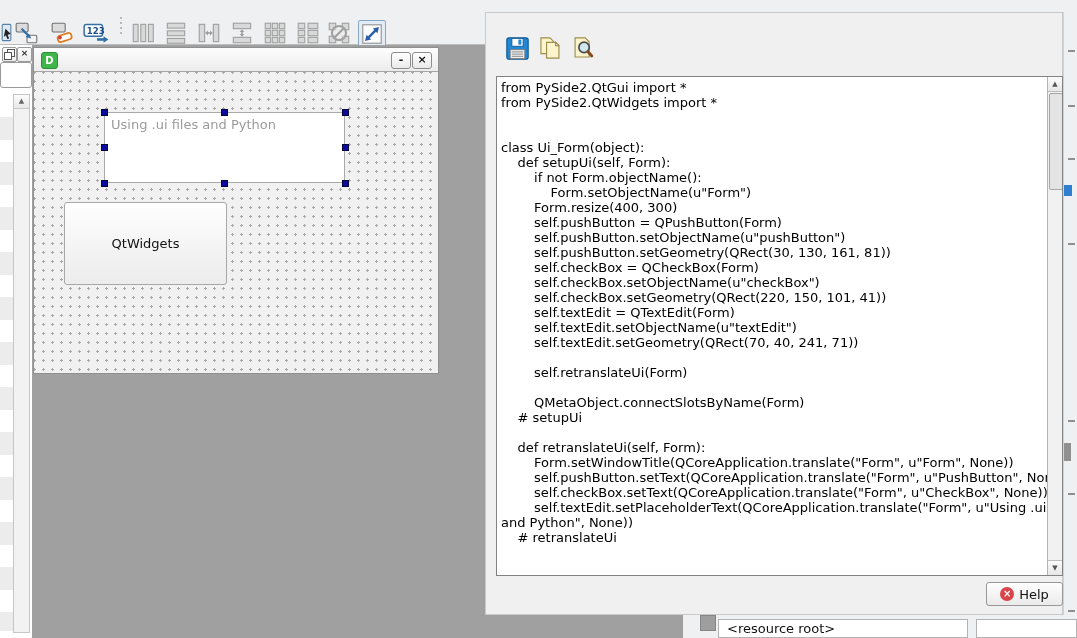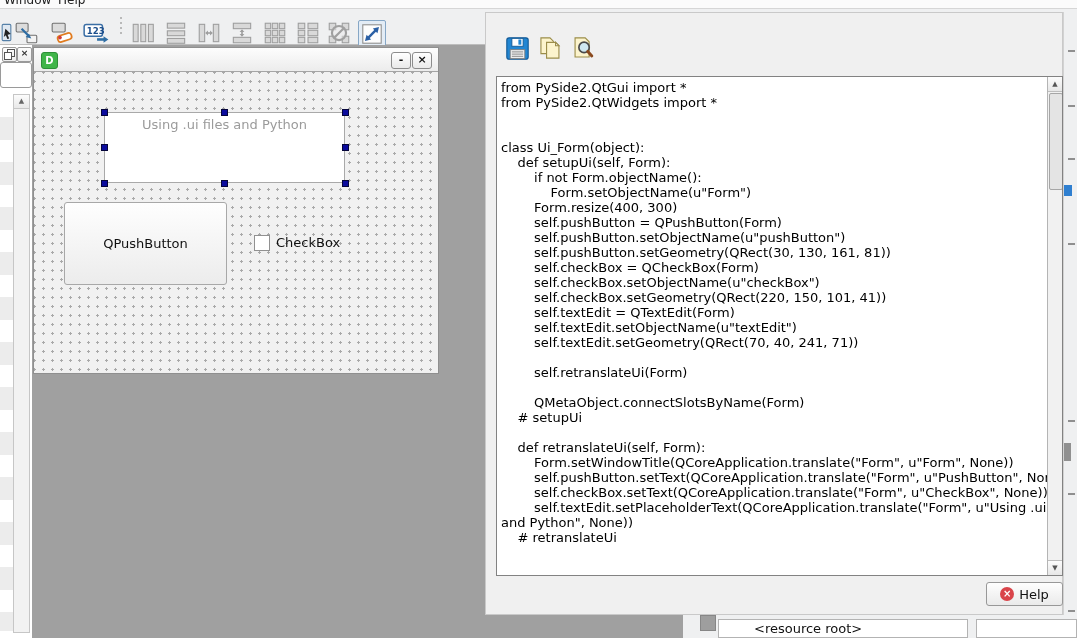--- a/index.html
+++ b/index.html
@@ -50,21 +50,21 @@
          background:#40b549;border:1px solid #2d8f37;color:#fff;font-size:10px;font-weight:bold;
          text-align:center;line-height:15px;}
   .wbtn{position:absolute;top:4px;width:18px;height:15px;border:1px solid #8c8c8c;border-radius:3px;
         background:linear-gradient(#ffffff,#e9e9e9);text-align:center;font-size:11px;
         line-height:13px;color:#111;font-weight:bold;}
   .canvas{position:absolute;left:0;top:24px;width:404px;height:300px;background:#f1f1f1;
           background-image:radial-gradient(#a9a9a9 1px,transparent 1.2px);
           background-size:9px 9px;background-position:5px 5px;}
   .qtextedit{position:absolute;left:70px;top:40px;width:241px;height:71px;background:#fff;
              border:1px solid #a9a9a9;font-family:"DejaVu Sans",sans-serif;font-size:13px;
-             padding:4px 6px;resize:none;box-sizing:border-box;outline:none;text-align:center;}
+             padding:4px 6px;resize:none;box-sizing:border-box;outline:none;}
   .qtextedit::placeholder{color:#9b9b9b;}
   .handle{position:absolute;width:7px;height:7px;background:#0b0b9d;border:1px solid #05053a;
           box-sizing:border-box;}
   .qpush{position:absolute;left:30px;top:130px;width:161px;height:81px;
          background:linear-gradient(#fefefe,#ececec);border:1px solid #a8a8a8;border-radius:3px;
          font-size:13px;color:#111;display:flex;align-items:center;justify-content:center;}
   .qcheck{position:absolute;left:220px;top:150px;width:101px;height:41px;
           display:flex;align-items:center;font-size:13px;color:#111;}
   .qcheck .box{width:14px;height:14px;background:#fff;border:1px solid #919191;margin-right:6px;}
 
@@ -94,31 +94,27 @@
   
   .rstrip{left:1063px;top:12px;width:14px;height:603px;background:#eff0f1;border-left:1px solid #d2d2d2;}
   .dash{position:absolute;left:4px;width:7px;height:2px;background:#8f8f8f;}
 
   
   .bottompanel{left:683px;top:615px;width:394px;height:23px;background:#eff0f1;}
   .graysq{position:absolute;left:17px;top:0;width:16px;height:16px;background:#9e9e9e;
           border:1px solid #868686;box-sizing:border-box;}
   .resbox{position:absolute;top:4px;height:19px;background:#fff;border:1px solid #b3b3b3;
           box-sizing:border-box;}
-  .resbox .lbl{padding-left:35px;font-size:13px;color:#111;line-height:17px;white-space:nowrap;}
+  .resbox .lbl{padding-left:8px;font-size:13px;color:#111;line-height:17px;white-space:nowrap;}
 </style>
 </head>
 <body>
 
 <div id="screen">
 
-  <div class="abs menubar">
-    <span class="menu-item" style="left:4px">Window</span>
-    <span class="menu-item" style="left:58px">Help</span>
-  </div>
 
   <div class="abs toolbar">
     <div class="tb-ico" style="left:-13px">
       <svg viewBox="0 0 24 24">
           <rect x="14" y="4" width="8" height="15" rx="1" fill="#dfe8f1" stroke="#5580a8"></rect>
           <polygon points="17,8 22,13 19,13.5 20.5,17 18.8,17.6 17.4,14 15.5,15.8" fill="#222"></polygon>
         </svg>
     </div>
     <div class="tb-ico" style="left:14px">
       <svg viewBox="0 0 24 24">
@@ -266,25 +262,21 @@
       <div class="handle" style="left:67px;top:37px"></div>
       <div class="handle" style="left:187px;top:37px"></div>
       <div class="handle" style="left:308px;top:37px"></div>
       <div class="handle" style="left:67px;top:72px"></div>
       <div class="handle" style="left:308px;top:72px"></div>
       <div class="handle" style="left:67px;top:108px"></div>
       <div class="handle" style="left:187px;top:108px"></div>
       <div class="handle" style="left:308px;top:108px"></div>
 
       <div class="qpush">
-        <span>QPushButton</span>
-      </div>
-      <div class="qcheck">
-        <span class="box"></span>
-        <span>CheckBox</span>
+        <span>QtWidgets</span>
       </div>
     </div>
   </div>
 
   <div class="abs dialog">
     <div class="dlg-tbtn" style="left:18px">
       <svg viewBox="0 0 24 24">
         <rect x="2.5" y="2.5" width="19" height="19" rx="2" fill="#2186d3" stroke="#135a96"></rect>
         <rect x="7" y="3" width="10" height="7" fill="#fff" stroke="#135a96" stroke-width="0.8"></rect>
         <rect x="12.8" y="4" width="2.6" height="4.6" fill="#2186d3"></rect>

